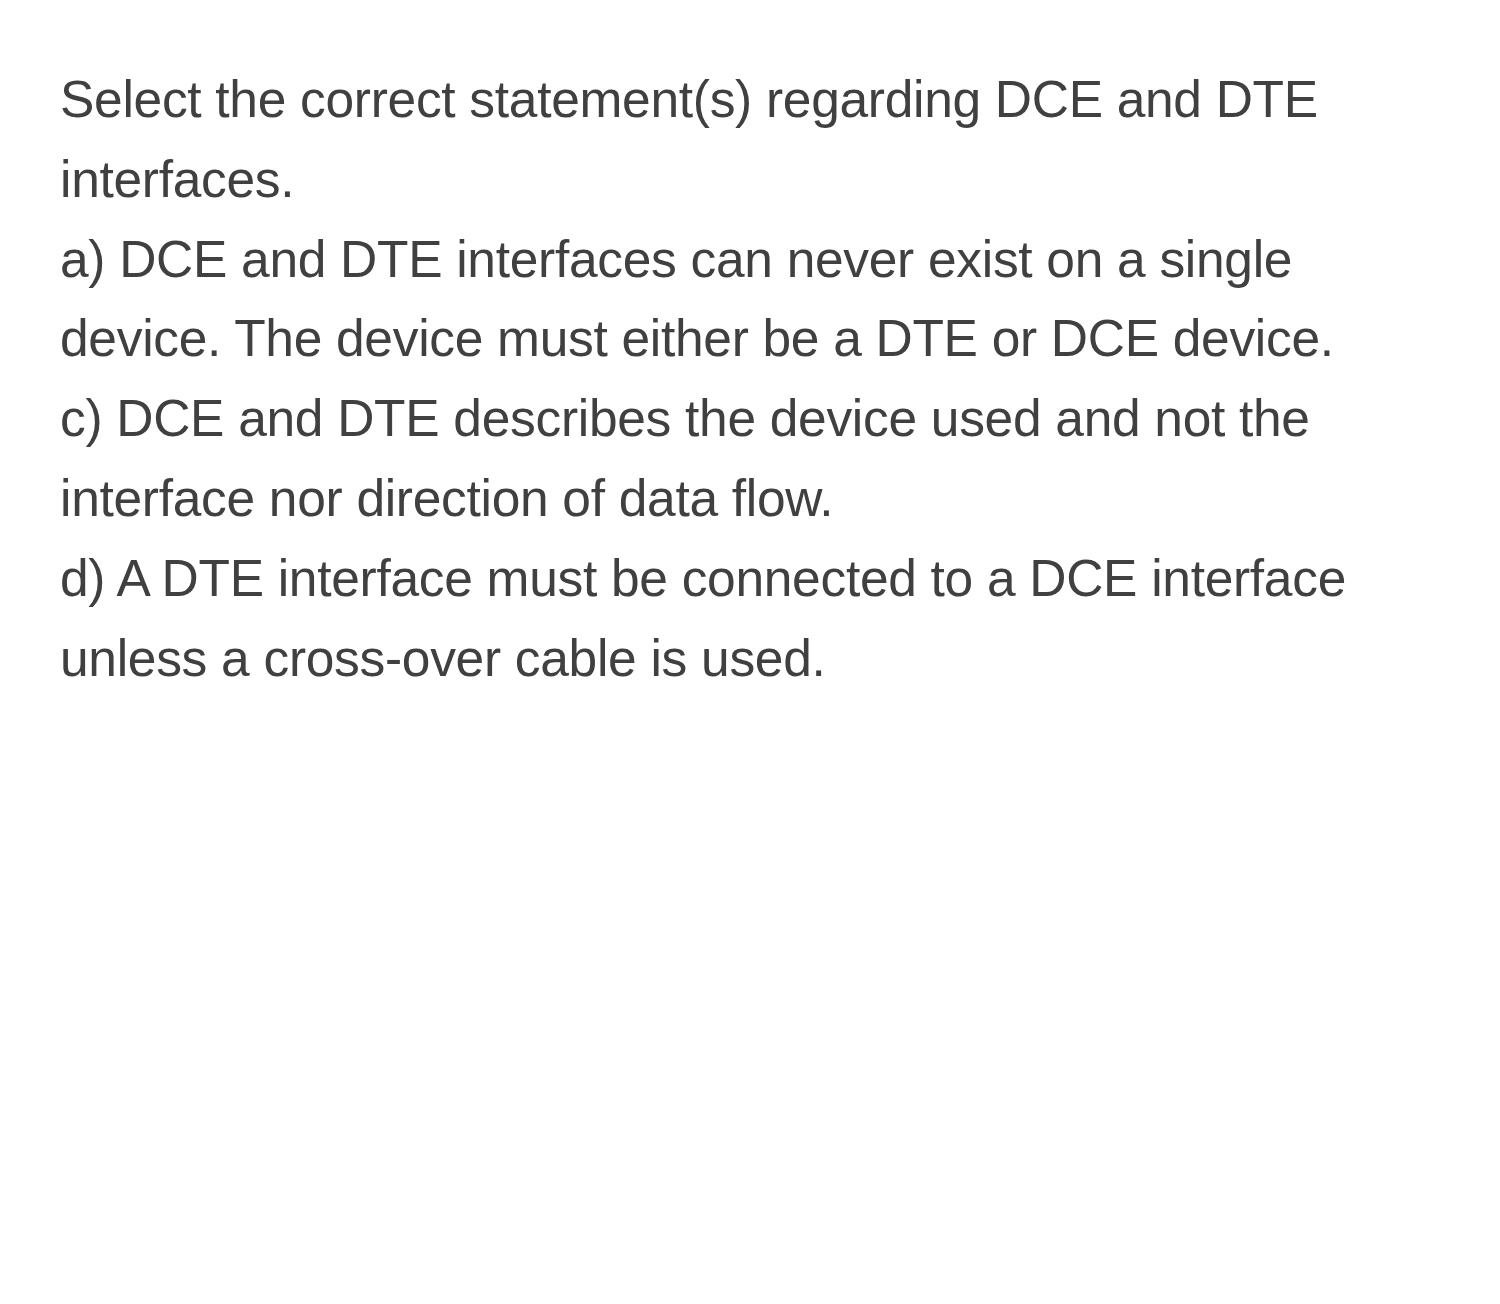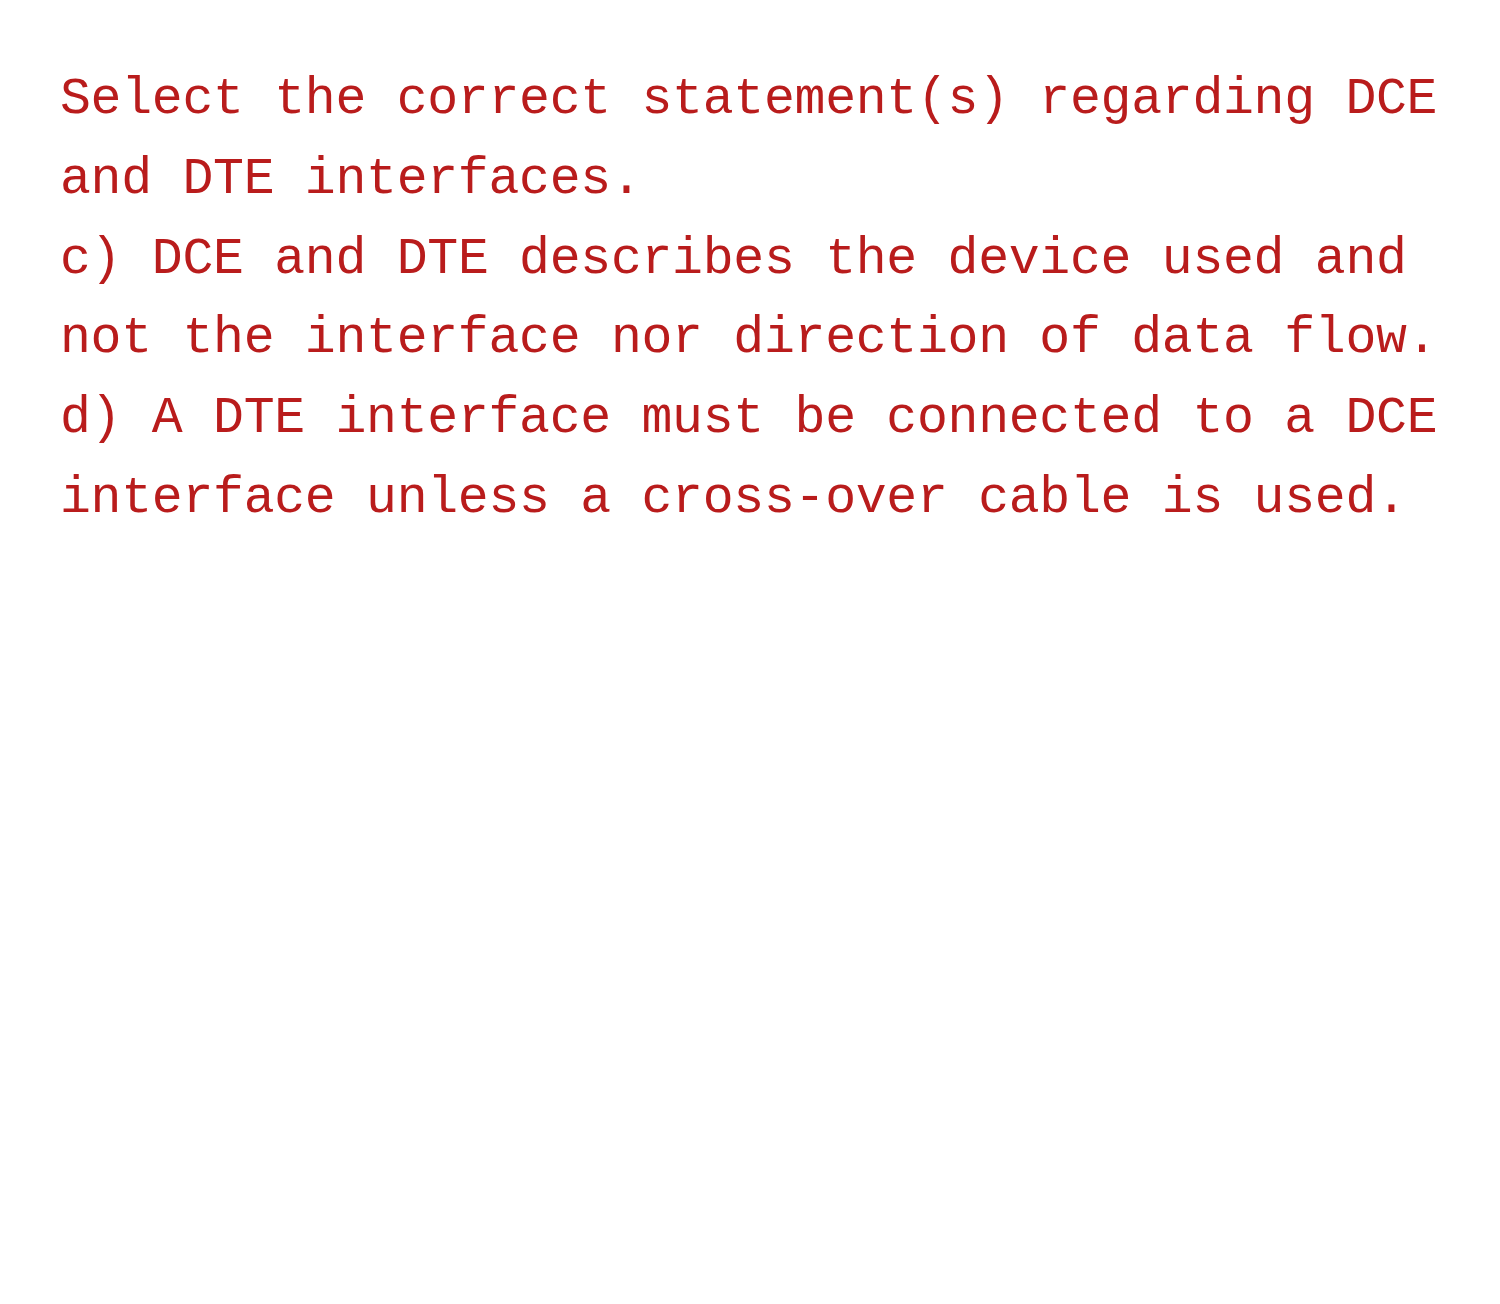--- a/index.html
+++ b/index.html
@@ -10,38 +10,41 @@
     body {
       width: 1500px;
       height: 1304px;
       background: #ffffff;
       font-family: -apple-system, BlinkMacSystemFont, "Segoe UI", Helvetica, Arial, sans-serif;
       padding: 60px 60px 60px 60px;
     }
     .content {
       font-size: 51.5px;
       line-height: 1.55;
-      color: #b91c1c;
+      color: #404040;
       font-weight: 400;
       letter-spacing: -0.3px;
-      font-family: Liberation Mono, monospace;
     }
     .question {
       margin-bottom: 0;
     }
     .option {
       margin-bottom: 0;
     }
   </style>
 </head>
 <body>
 
 <div class="content">
   <div class="question">Select the correct statement(s) regarding DCE and DTE interfaces.</div>
   <div class="option">
+    <span>a)</span>
+    <span>DCE and DTE interfaces can never exist on a single device. The device must either be a DTE or DCE device.</span>
+  </div>
+  <div class="option">
     <span>c)</span>
     <span>DCE and DTE describes the device used and not the interface nor direction of data flow.</span>
   </div>
   <div class="option">
     <span>d)</span>
     <span>A DTE interface must be connected to a DCE interface unless a cross-over cable is used.</span>
   </div>
 </div>
 
 </body></html>

